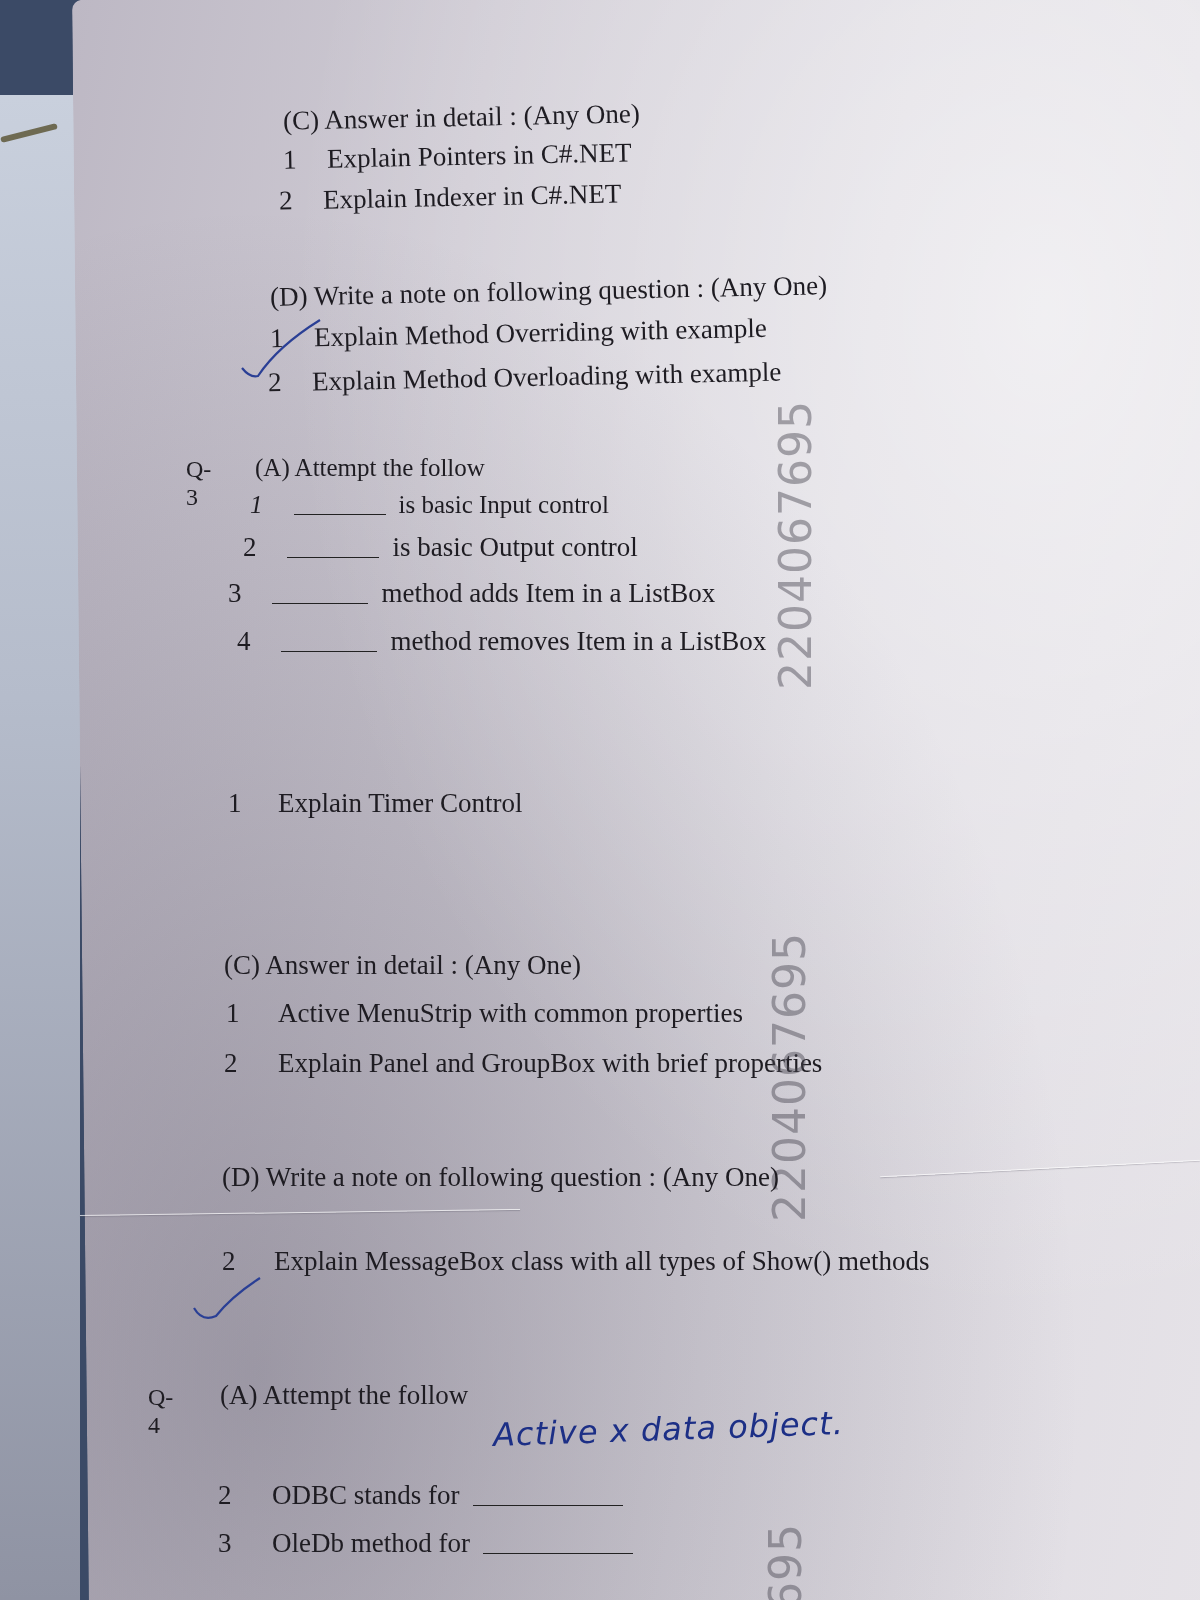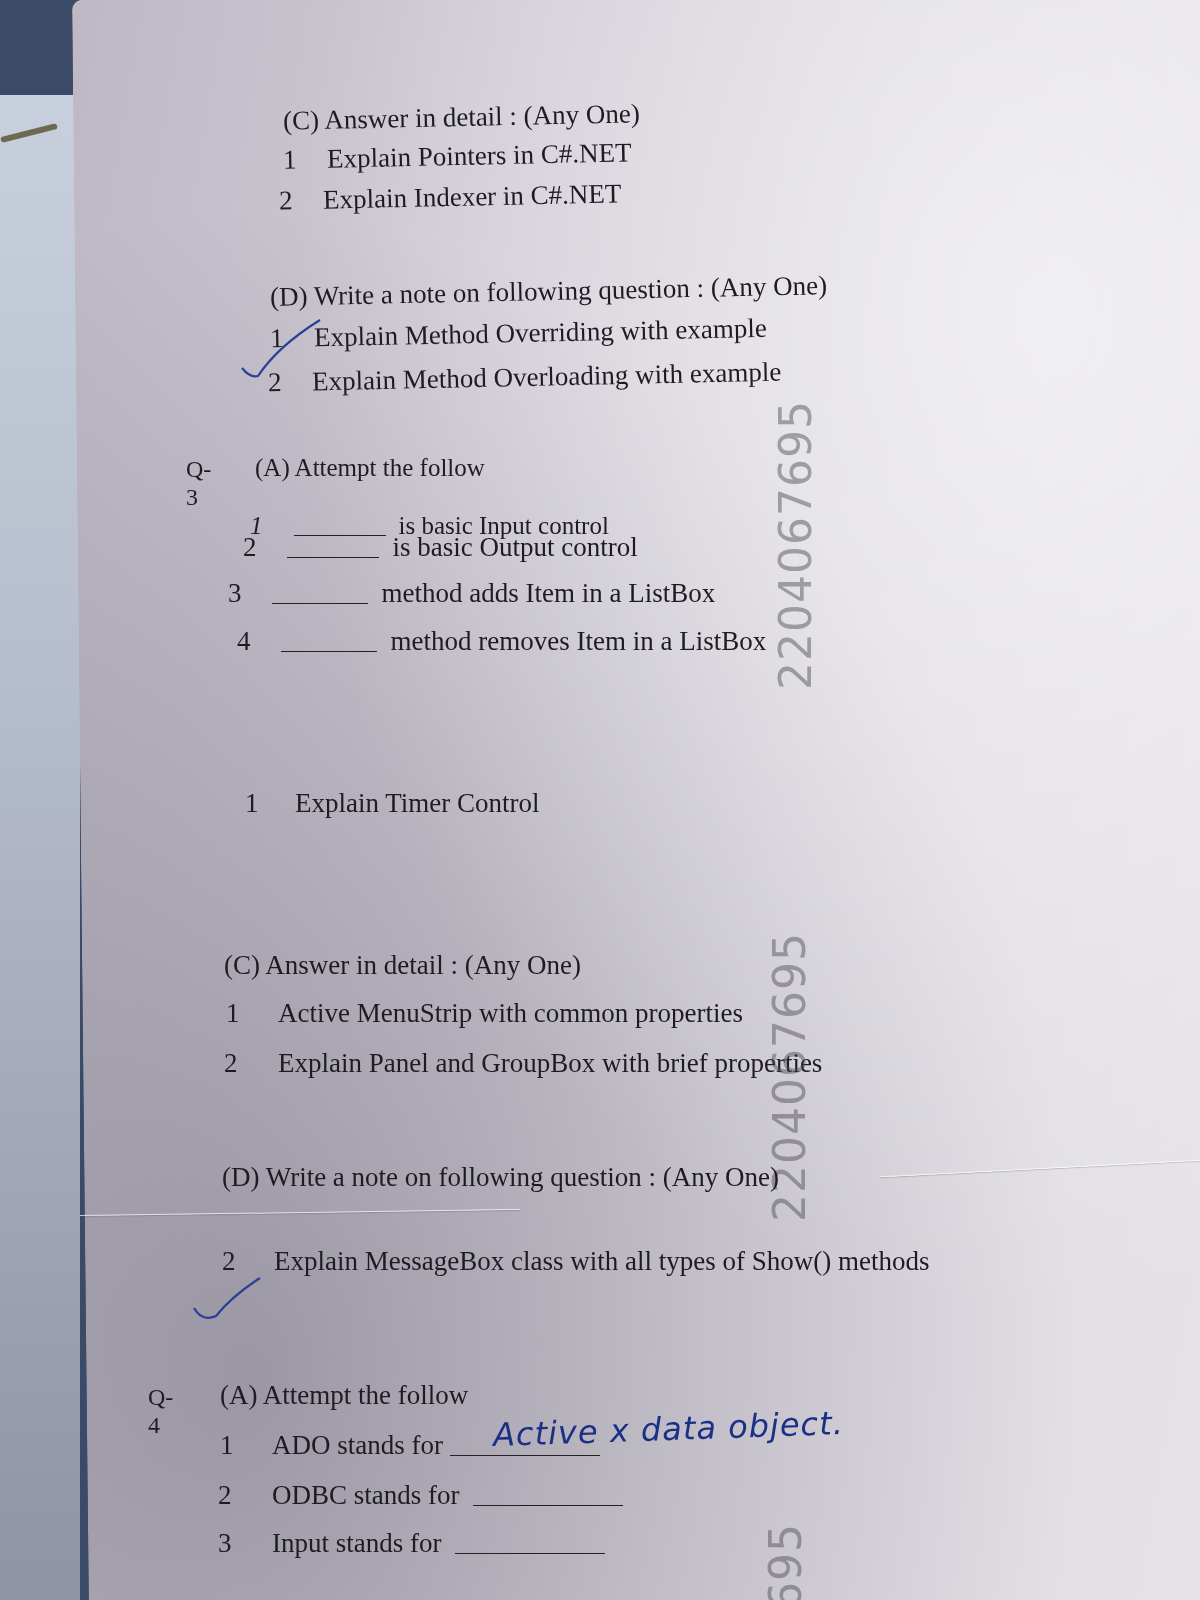--- a/index.html
+++ b/index.html
@@ -77,36 +77,36 @@
   <svg class="tick" style="left:238px; top:316px;" width="90" height="70">
     <path d="M4 52 Q12 62 20 60 Q40 30 82 4" stroke="#2a3f95" stroke-width="2.2" fill="none"></path>
   </svg>
 
   <div class="qlabel" style="left:186px; top:456px;">
     <div>Q-</div>
     <div>3</div>
   </div>
 
   <div class="line sm" style="left:255px; top:455px;">(A) Attempt the follow</div>
-  <div class="line sm" style="left:250px; top:492px; font-style:italic;margin-top:21px;">
+  <div class="line sm" style="left:250px; top:492px; font-style:italic;">
     <span class="num">1</span><span class="blank" style="width:92px;"></span>&nbsp;&nbsp;<span style="font-style:normal;">is basic Input control</span>
   </div>
   <div class="line" style="left:243px; top:534px;">
     <span class="num">2</span><span class="blank" style="width:92px;"></span>&nbsp;&nbsp;<span>is basic Output control</span>
   </div>
   <div class="line" style="left:228px; top:580px;">
     <span class="num">3</span><span class="blank" style="width:96px;"></span>&nbsp;&nbsp;<span>method adds Item in a ListBox</span>
   </div>
   <div class="line" style="left:237px; top:628px;">
     <span class="num">4</span><span class="blank" style="width:96px;"></span>&nbsp;&nbsp;<span>method removes Item in a ListBox</span>
   </div>
 
   <div class="watermark" style="left:770px; top:690px;">2204067695</div>
 
-  <div class="line" style="left:228px; top:790px;margin-left:17px;">
+  <div class="line" style="left:228px; top:790px;">
     <span class="num" style="width:50px;">1</span><span>Explain Timer Control</span>
   </div>
 
   <div class="line" style="left:224px; top:952px;">(C) Answer in detail : (Any One)</div>
   <div class="line" style="left:226px; top:1000px;">
     <span class="num" style="width:52px;">1</span><span>Active MenuStrip with common properties</span>
   </div>
   <div class="line" style="left:224px; top:1050px;">
     <span class="num" style="width:54px;">2</span><span>Explain Panel and GroupBox with brief properties</span>
   </div>
@@ -120,26 +120,23 @@
   <svg class="tick" style="left:190px; top:1276px;" width="80" height="64">
     <path d="M4 32 Q12 46 26 40 Q42 20 70 2" stroke="#2a3f95" stroke-width="2.2" fill="none"></path>
   </svg>
 
   <div class="qlabel" style="left:148px; top:1384px;">
     <div>Q-</div>
     <div>4</div>
   </div>
 
   <div class="line" style="left:220px; top:1382px;">(A) Attempt the follow</div>
-  <div class="line" style="left:220px; top:1432px;">
-    <span class="num" style="width:52px;">1</span><span>ADO stands for</span>&nbsp;<span class="blank" style="width:150px;"></span>
-  </div>
   <div class="hand" style="left:493px; top:1410px; transform:rotate(-2deg);">Active x data object.</div>
 
   <div class="line" style="left:218px; top:1482px;">
     <span class="num" style="width:54px;">2</span><span>ODBC stands for</span>&nbsp;&nbsp;<span class="blank" style="width:150px;"></span>
   </div>
   <div class="line" style="left:218px; top:1530px;">
-    <span class="num" style="width:54px;">3</span><span>Input stands for</span>&nbsp;&nbsp;<span class="blank" style="width:150px;"></span>
+    <span class="num" style="width:54px;">3</span><span>OleDb method for</span>&nbsp;&nbsp;<span class="blank" style="width:150px;"></span>
   </div>
 
   <div class="watermark" style="left:760px; top:1610px;">695</div>
 </div>
 
 </body></html>

